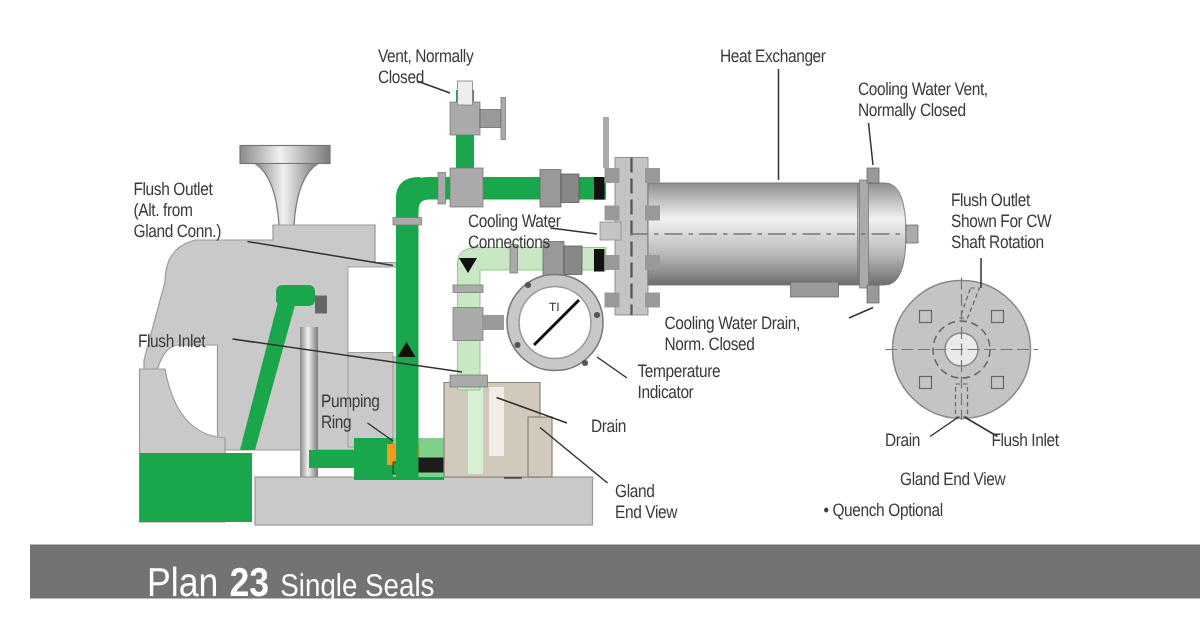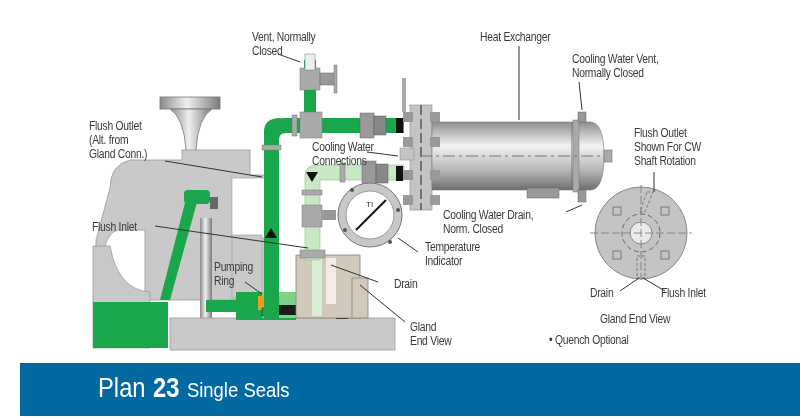--- a/index.html
+++ b/index.html
@@ -1,22 +1,22 @@
 <!DOCTYPE html>
 <html><head>
 <meta charset="utf-8">
 <style>
   html, body { margin:0; padding:0; background:#ffffff; }
   body { width:800px; height:419px; position:relative; overflow:hidden;
          font-family: "Liberation Sans", "DejaVu Sans", sans-serif; }
   #diagram { position:absolute; left:0; top:0; width:800px; height:360px; }
   .lbl { position:absolute; font-size:12px; line-height:14px; color:#3a3a3a;
          letter-spacing:-0.3px; white-space:pre; transform:scaleX(0.86); transform-origin:left top; }
-  .banner { position:absolute; left:20px; top:363px; width:780px; height:53px;
-            background:#0369a1; }
+  .banner { position:absolute; left:20px; top:363px; width:780px; height:36px;
+            background:#737373; }
   .banner-text { position:absolute; left:78px; top:10px; color:#ffffff; white-space:nowrap;
                  transform:scaleX(0.88); transform-origin:left top; }
   .banner-plan { font-size:27px; font-weight:normal; }
   .banner-num { font-size:27px; font-weight:bold; margin:0 4px; }
   .banner-sub { font-size:21px; }
 </style>
 </head>
 <body>
 
 <svg id="diagram" viewBox="0 0 800 360" xmlns="http://www.w3.org/2000/svg">

